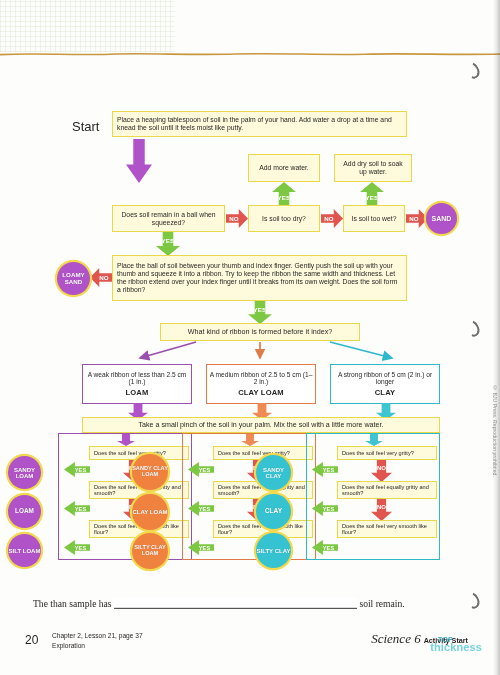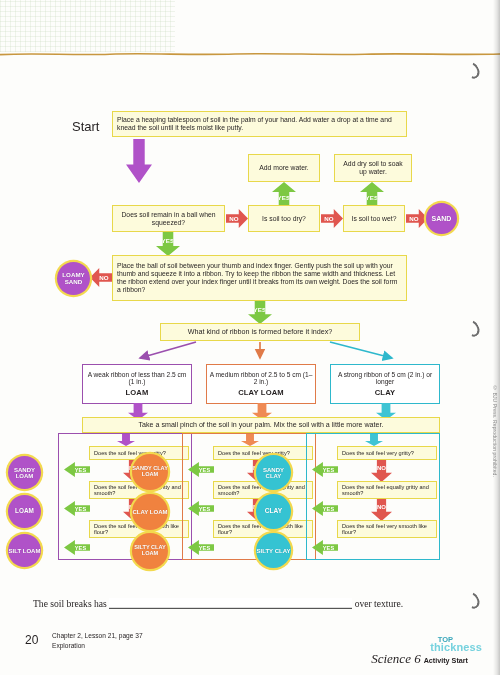--- a/index.html
+++ b/index.html
@@ -82,21 +82,21 @@
   .cat-box { position:absolute; border-width:1.6px; border-style:solid; background:#fff;
              display:flex; flex-direction:column; align-items:center; justify-content:center;
              text-align:center; line-height:1.18; padding:2px; }
   .cat-desc { font-size:6.6px; }
   .cat-name { font-size:7.6px; font-weight:bold; margin-top:2.5px; letter-spacing:.02em; }
 
   
   #page-number { position:absolute; left:25px; top:633px; font-size:12px;
                  font-family:"Liberation Sans", sans-serif; color:#231f20; }
   #footer-ref { position:absolute; left:52px; top:631px; font-size:6.6px; line-height:1.45; }
-  #brand { position:absolute; right:32px; top:631px; display:flex; align-items:baseline; gap:3px;margin-top:20px; }
+  #brand { position:absolute; right:32px; top:631px; display:flex; align-items:baseline; gap:3px; }
   #brand-science { font-family:"Liberation Serif", serif; font-style:italic; font-size:13px; }
   #brand-manual { font-size:7.2px; font-weight:bold; }
   #watermark { position:absolute; right:18px; top:641px; font-size:11px; font-weight:bold;
                color:#6fd0dd; letter-spacing:.01em; opacity:.95; }
   #watermark-top { position:absolute; right:47px; top:635px; font-size:7.5px; font-weight:bold;
                    color:#3aa7bb; }
   #copyright {
     position:absolute; right:2px; top:385px; font-size:5px; color:#8b8b8b;
     writing-mode:vertical-rl; white-space:nowrap; letter-spacing:.02em;
   }
@@ -248,23 +248,23 @@
       <div class="box left" style="left:30px; top:86px; width:100px; height:18px; font-size:5.6px;">Does the soil feel very smooth like flour?</div>
       <div class="arrow arr-left green" style="left:5px; top:106px; width:26px; height:15px; font-size:5.6px; padding-left:7px;">YES</div>
     </div>
     <div class="circle ring-gold" style="left:256px; top:455px; width:35px; height:35px; background:#35c3d2; font-size:6px;">SANDY CLAY</div>
     <div class="circle ring-gold" style="left:256px; top:494px; width:35px; height:35px; background:#35c3d2; font-size:6.6px;">CLAY</div>
     <div class="circle ring-gold" style="left:256px; top:533px; width:35px; height:35px; background:#35c3d2; font-size:6px;">SILTY CLAY</div>
 
   </div>
 
   <div id="texture-row" class="fill-line-row">
-    <span>The soil breaks has</span>
+    <span>The than sample has</span>
     <span class="blank"></span>
-    <span>over texture.</span>
+    <span>soil remain.</span>
   </div>
 
   <div id="page-number">20</div>
   <div id="footer-ref">
     <div>Chapter 2, Lesson 21, page 37</div>
     <div>Exploration</div>
   </div>
   <div id="brand">
     <span id="brand-science">Science 6</span>
     <span id="brand-manual">Activity Start</span>

